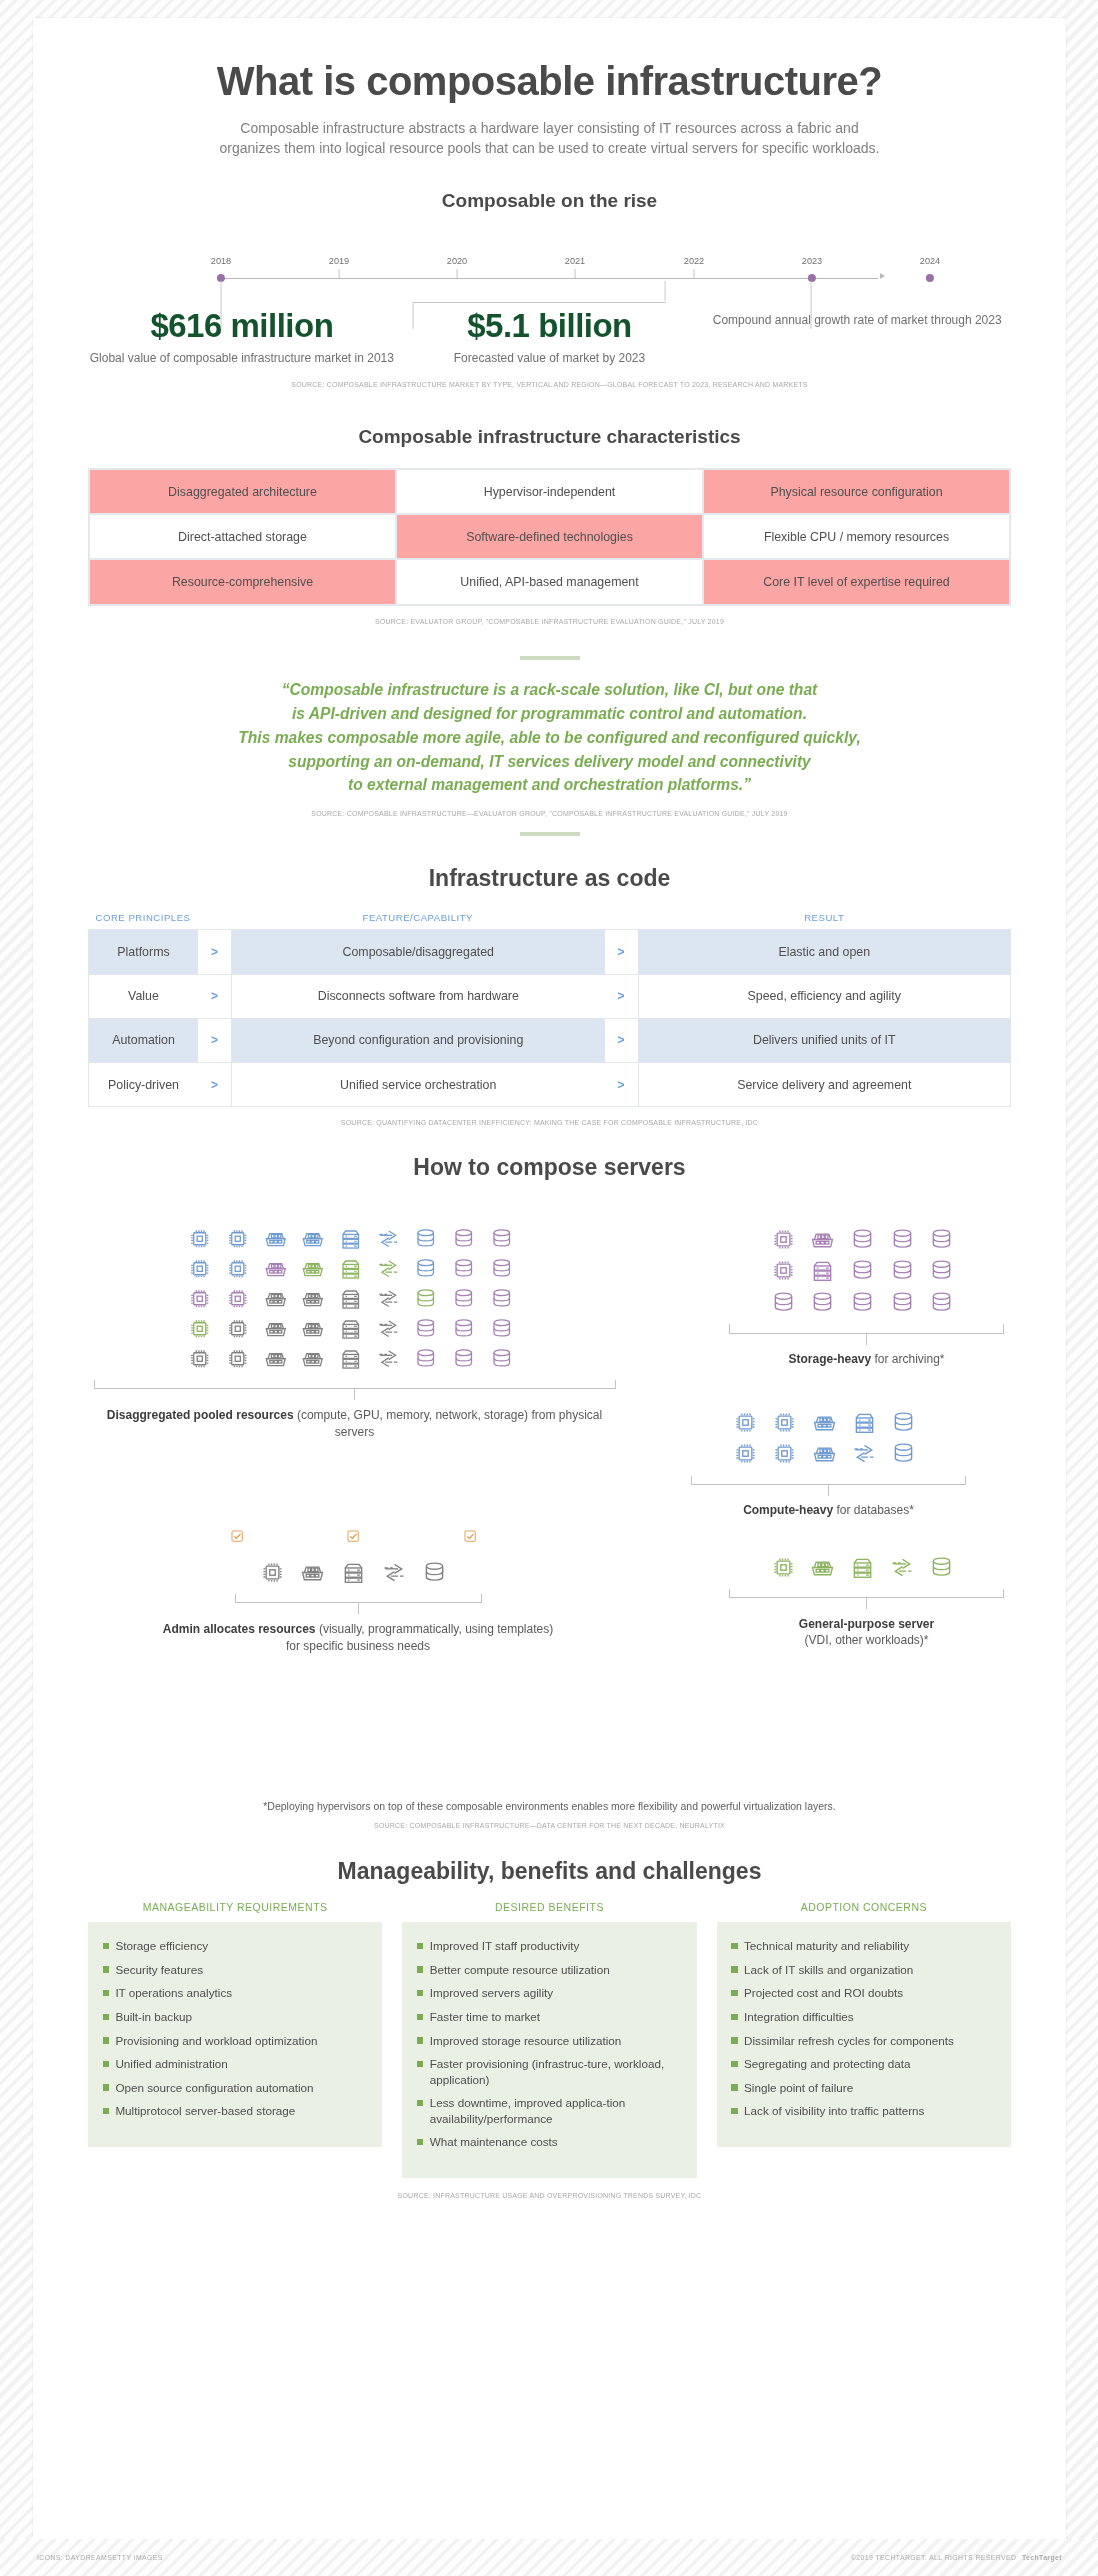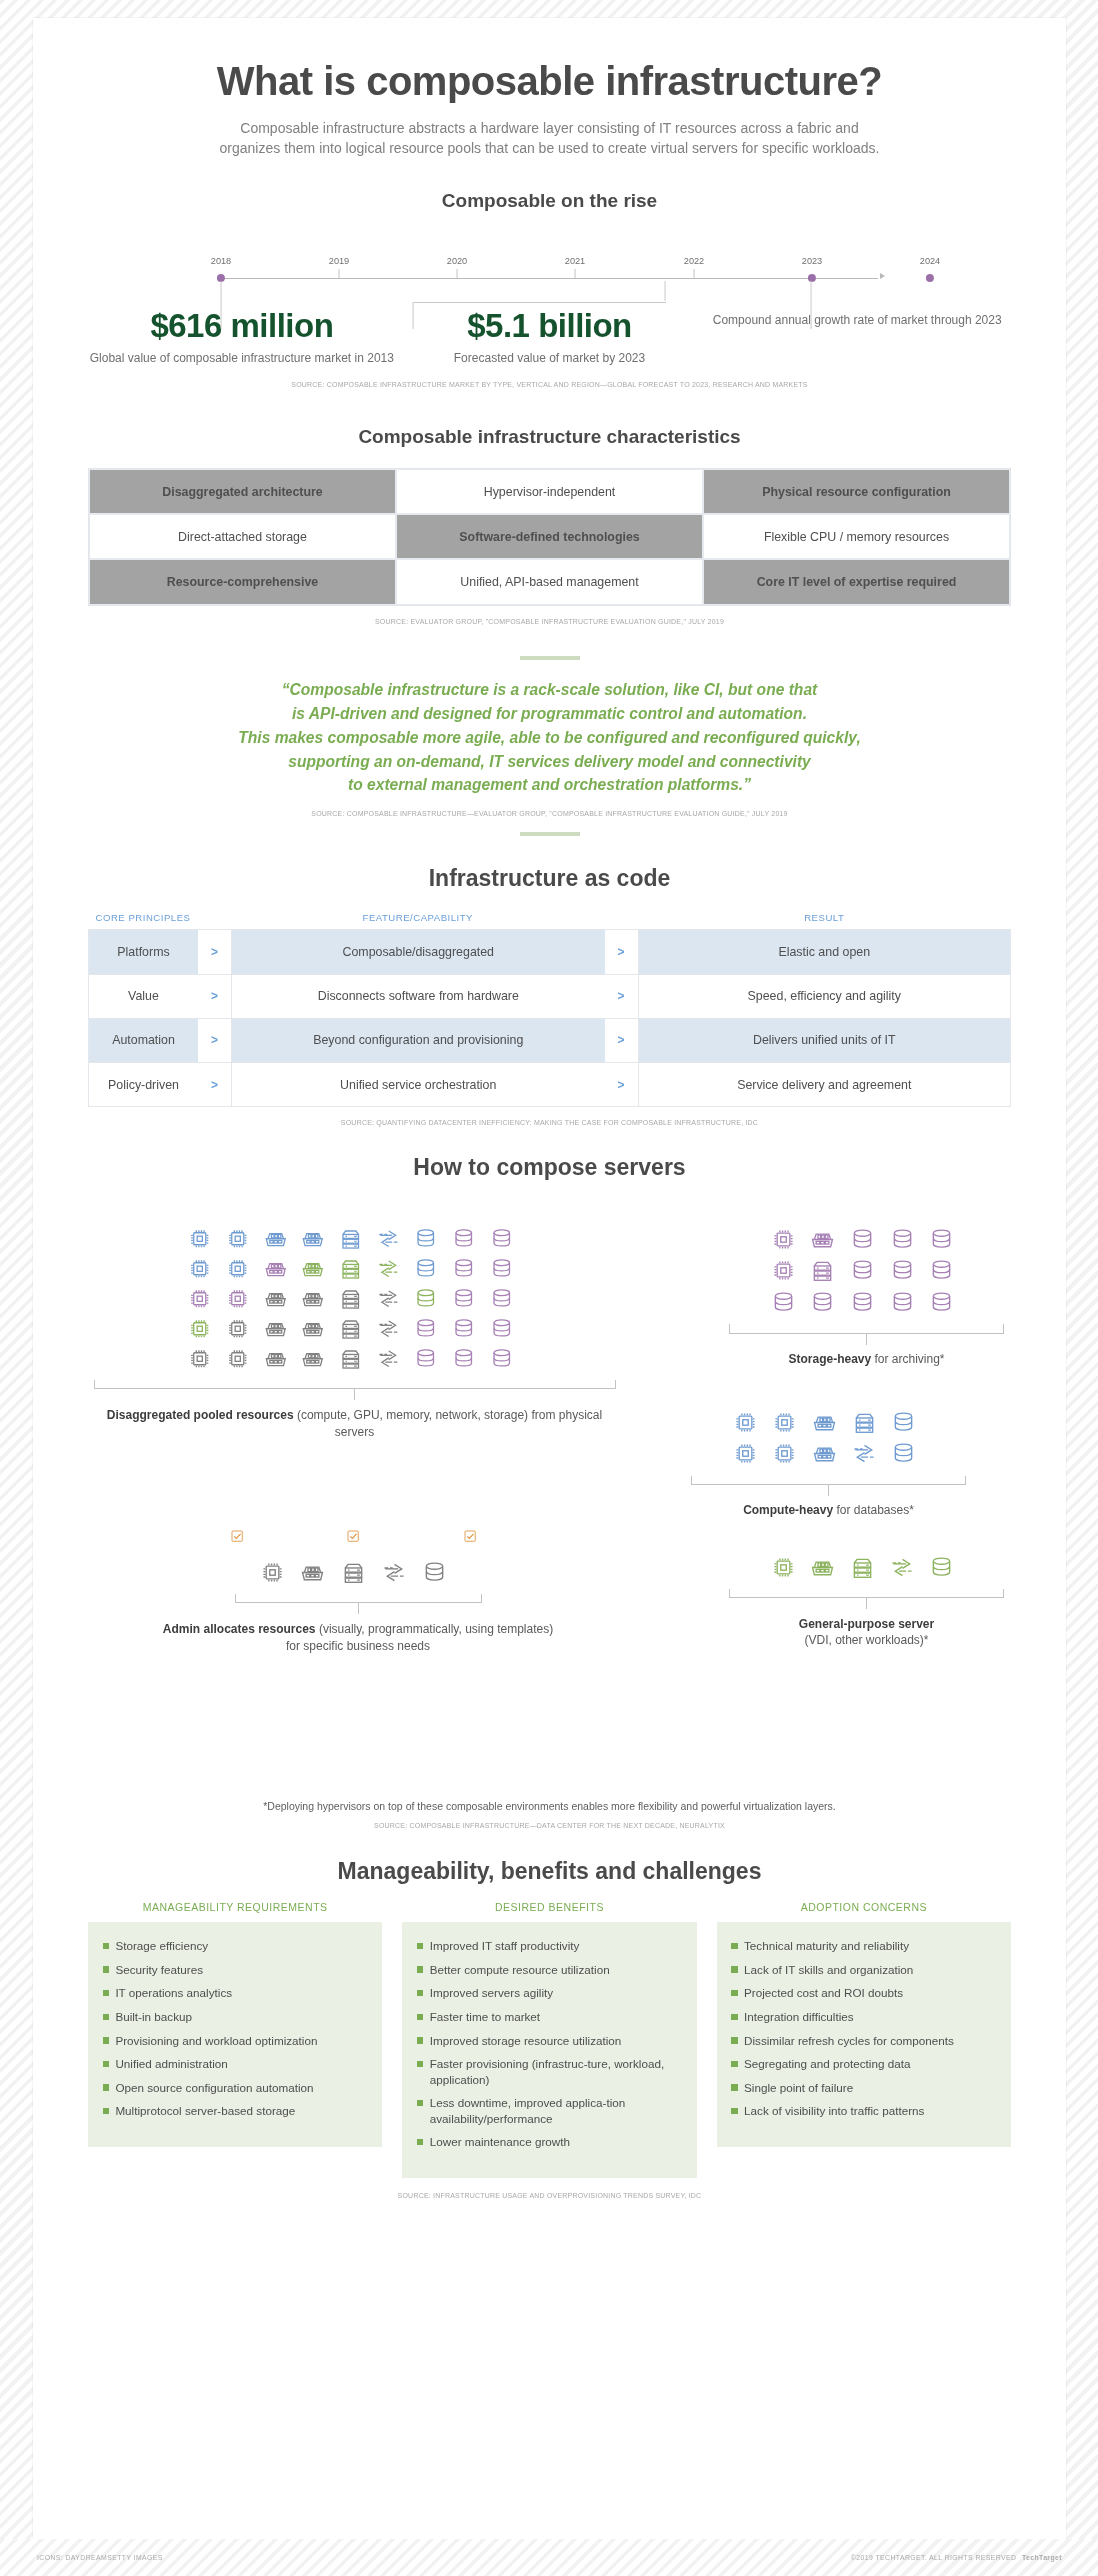--- a/index.html
+++ b/index.html
@@ -110,21 +110,21 @@
     border: 0.9px solid #e2e6ea;
   }
   .char-cell {
     padding: 14.6px 9.2px;
     text-align: center;
     font-size: 12.4px;
     color: #4f4f4f;
     border: 0.9px solid #e6eaee;
     background: #fff;
   }
-  .char-cell.shade { background: #a3a3a3; font-weight: bold; }
+  .char-cell.shade { background: #fca5a5; }
 
   
   .rule { width: 60px; height: 4.6px; background: #cddcc0; margin: 0 auto; }
   .quote {
     text-align: center;
     font-size: 15.6px;
     font-weight: bold;
     font-style: italic;
     color: #7aad52;
     line-height: 1.52;
@@ -1001,21 +1001,21 @@
             <div class="bitem">
               <span class="bullet"></span>
               <span>Faster provisioning (infrastruc-ture, workload, application)</span>
             </div>
             <div class="bitem">
               <span class="bullet"></span>
               <span>Less downtime, improved applica-tion availability/performance</span>
             </div>
             <div class="bitem">
               <span class="bullet"></span>
-              <span>Lower maintenance growth</span>
+              <span>What maintenance costs</span>
             </div>
           </div>
         </div>
         <div class="bcol">
           <div class="bcol-title">ADOPTION CONCERNS</div>
           <div class="bbox">
             <div class="bitem">
               <span class="bullet"></span>
               <span>Technical maturity and reliability</span>
             </div>

